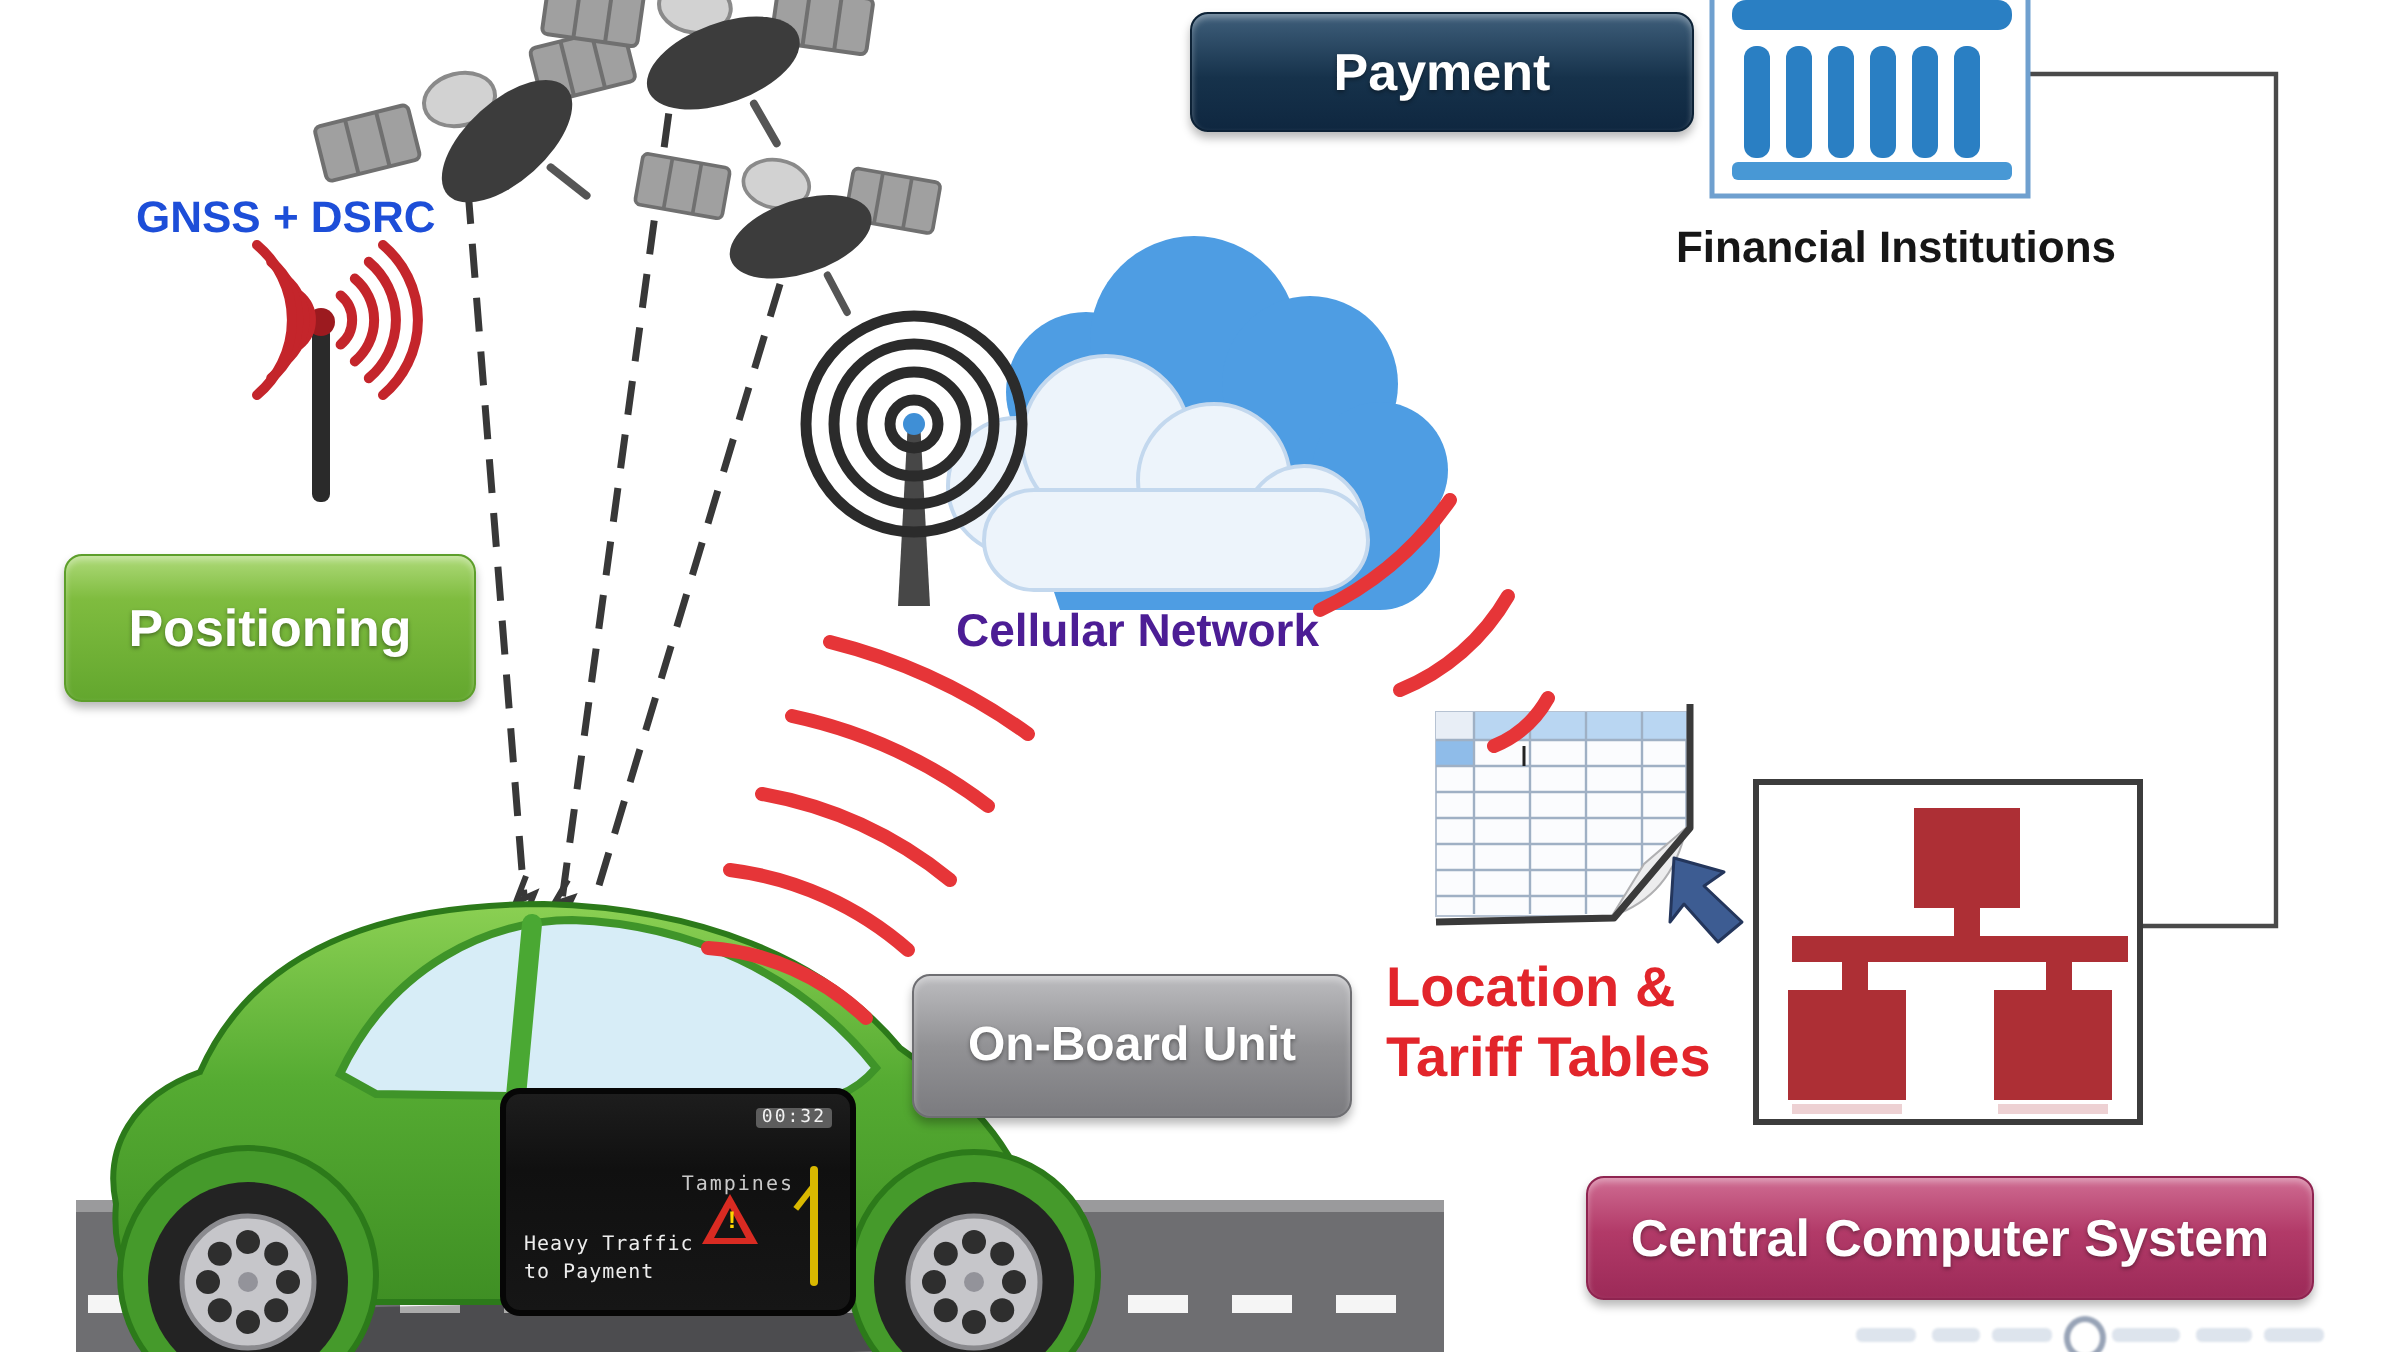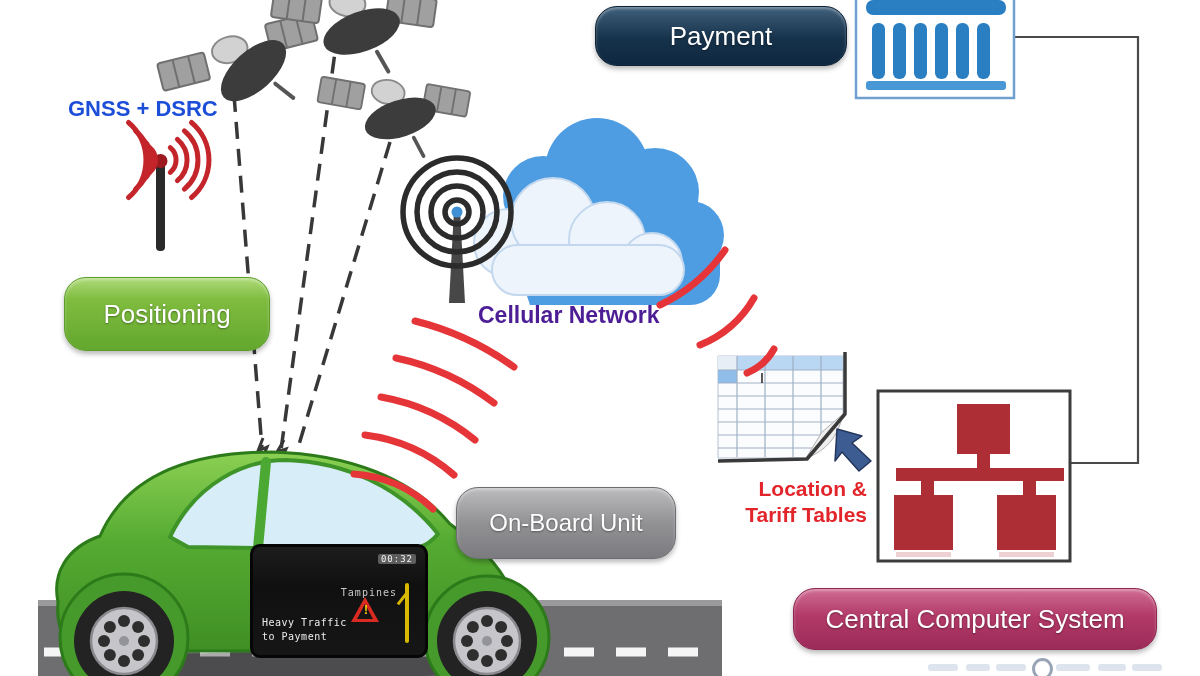--- a/index.html
+++ b/index.html
@@ -4,40 +4,40 @@
 <style>
   html,body{margin:0;padding:0;background:#fff;}
   #stage{
     position:relative;width:1200px;height:676px;background:#ffffff;
     overflow:hidden;font-family:"Liberation Sans",sans-serif;
   }
   #scene{position:absolute;left:0;top:0;}
 
   .pill{
     position:absolute;display:flex;align-items:center;justify-content:center;
-    color:#fff;font-weight:normal;border-radius:22px;
+    color:#fff;font-weight:bold;border-radius:9px;
     text-shadow:0 1px 2px rgba(0,0,0,.4);
     box-shadow:inset 0 2px 3px rgba(255,255,255,.35), 0 3px 5px rgba(0,0,0,.28);
   }
   #btn-positioning{left:32px;top:277px;width:204px;height:72px;font-size:26px;
-    background:linear-gradient(#aeda79 0%,#7fbc3f 30%,#63a72e 100%);border:1px solid #5d9e2b;margin-left:32px;}
+    background:linear-gradient(#aeda79 0%,#7fbc3f 30%,#63a72e 100%);border:1px solid #5d9e2b;}
   #btn-payment{left:595px;top:6px;width:250px;height:58px;font-size:26px;
     background:linear-gradient(#3f5f7b 0%,#16324b 55%,#0f2740 100%);border:1px solid #0d2236;}
   #btn-communications{left:728px;top:203px;width:262px;height:62px;font-size:25px;
     background:linear-gradient(#63abe0 0%,#2e7fc2 45%,#1e66a6 100%);border:1px solid #1a5a95;}
   #btn-obu{left:456px;top:487px;width:218px;height:70px;font-size:24px;
     background:linear-gradient(#bcbcbf 0%,#929295 50%,#7b7b7f 100%);border:1px solid #6e6e72;}
   #btn-ccs{left:793px;top:588px;width:362px;height:60px;font-size:26px;
     background:linear-gradient(#cf6c92 0%,#b23a68 45%,#9c2a58 100%);border:1px solid #8e2450;}
 
   .lbl{position:absolute;font-weight:bold;}
   #lbl-gnss{left:68px;top:96px;width:170px;font-size:22px;color:#1d4ed8;}
   #lbl-fin{left:818px;top:111px;width:260px;font-size:22px;color:#161616;text-align:center;}
   #lbl-cellular{left:478px;top:302px;width:215px;font-size:23px;color:#4c1d95;}
-  #lbl-loc{left:693px;top:476px;width:174px;font-size:21px;color:#e2252b;text-align:right;line-height:1.25;}
+  #lbl-loc{left:693px;top:476px;width:174px;font-size:28px;color:#e2252b;text-align:left;line-height:1.25;}
 
   
   #obu-display{position:absolute;left:250px;top:544px;width:172px;height:108px;
     background:linear-gradient(#1d1d1d,#101010 35%,#161616);border:3px solid #060606;border-radius:10px;
     overflow:hidden;font-family:"DejaVu Sans Mono",monospace;}
   .obu-time{position:absolute;top:7px;right:9px;font-size:9px;color:#f2f2f2;background:#5d5d5d;
     padding:0 3px;border-radius:2px;letter-spacing:1px;}
   .obu-dest{position:absolute;top:40px;right:28px;font-size:10px;color:#c9c9c9;letter-spacing:1px;}
   .obu-road{position:absolute;top:36px;right:16px;width:4px;height:60px;background:#d9b800;border-radius:2px;}
   .obu-road-branch{position:absolute;top:44px;right:21px;width:3px;height:15px;background:#d9b800;transform:rotate(38deg);}
@@ -266,20 +266,21 @@
     <span class="obu-warn"></span>
     <span class="obu-warn-inner"></span>
     <span class="obu-warn-mark">!</span>
     <div class="obu-msg">
       <div>Heavy Traffic</div>
       <div>to Payment</div>
     </div>
   </div>
 
   <div class="lbl" id="lbl-gnss">GNSS + DSRC</div>
+  <div class="lbl" id="lbl-fin">Financial Institutions</div>
   <div class="lbl" id="lbl-cellular">Cellular Network</div>
   <div class="lbl" id="lbl-loc">
     <div>Location &amp;</div>
     <div>Tariff Tables</div>
   </div>
 
   <div class="pill" id="btn-positioning">Positioning</div>
   <div class="pill" id="btn-payment">Payment</div>
   <div class="pill" id="btn-obu">On-Board Unit</div>
   <div class="pill" id="btn-ccs">Central Computer System</div>

